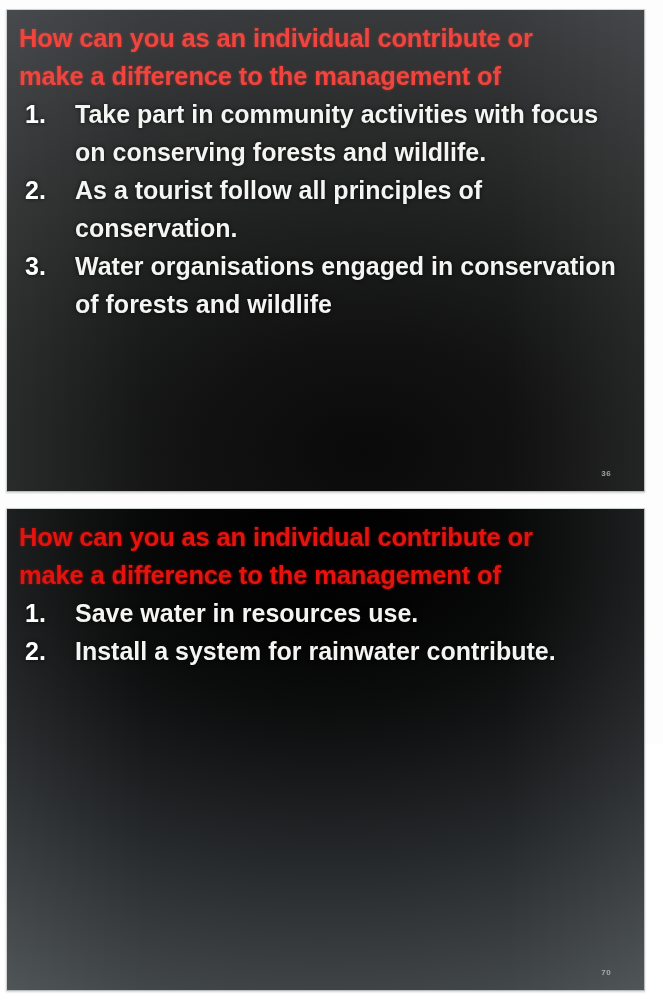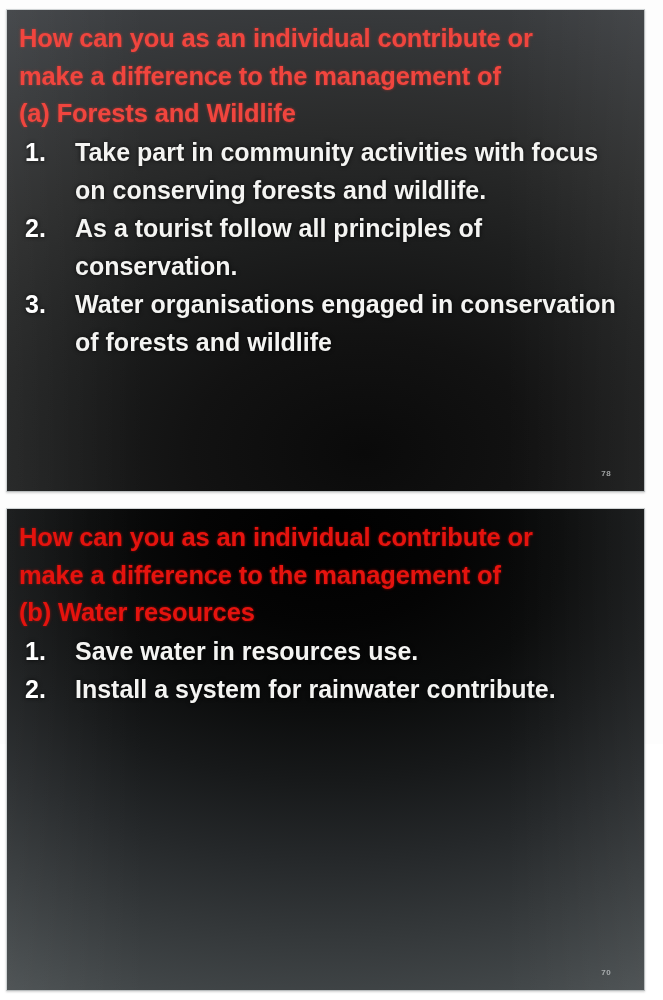--- a/index.html
+++ b/index.html
@@ -150,52 +150,50 @@
 <div class="deck">
 
   <section class="slide" id="slide-1">
     <div class="veil"></div>
 
     <div class="slide-body">
 
       <div class="title-block">
         <div class="title-line">How can you as an individual contribute or</div>
         <div class="title-line">make a difference to the management of</div>
-        <div class="title-line">(a) Forests and Wildlife</div>
       </div>
 
       <ol class="points">
         <li class="point">
           <span class="point-num">1.</span>
           <span class="point-text">Take part in community activities with focus on conserving forests and wildlife.</span>
         </li>
         <li class="point">
           <span class="point-num">2.</span>
           <span class="point-text">As a tourist follow all principles of conservation.</span>
         </li>
         <li class="point">
           <span class="point-num">3.</span>
           <span class="point-text">Water organisations engaged in conservation of forests and wildlife</span>
         </li>
       </ol>
 
     </div>
 
-    <div class="page-number">78</div>
+    <div class="page-number">36</div>
   </section>
 
   <section class="slide" id="slide-2">
     <div class="veil"></div>
 
     <div class="slide-body">
 
       <div class="title-block">
         <div class="title-line">How can you as an individual contribute or</div>
         <div class="title-line">make a difference to the management of</div>
-        <div class="title-line">(b) Water resources</div>
       </div>
 
       <ol class="points">
         <li class="point">
           <span class="point-num">1.</span>
           <span class="point-text">Save water in resources use.</span>
         </li>
         <li class="point">
           <span class="point-num">2.</span>
           <span class="point-text">Install a system for rainwater contribute.</span>

